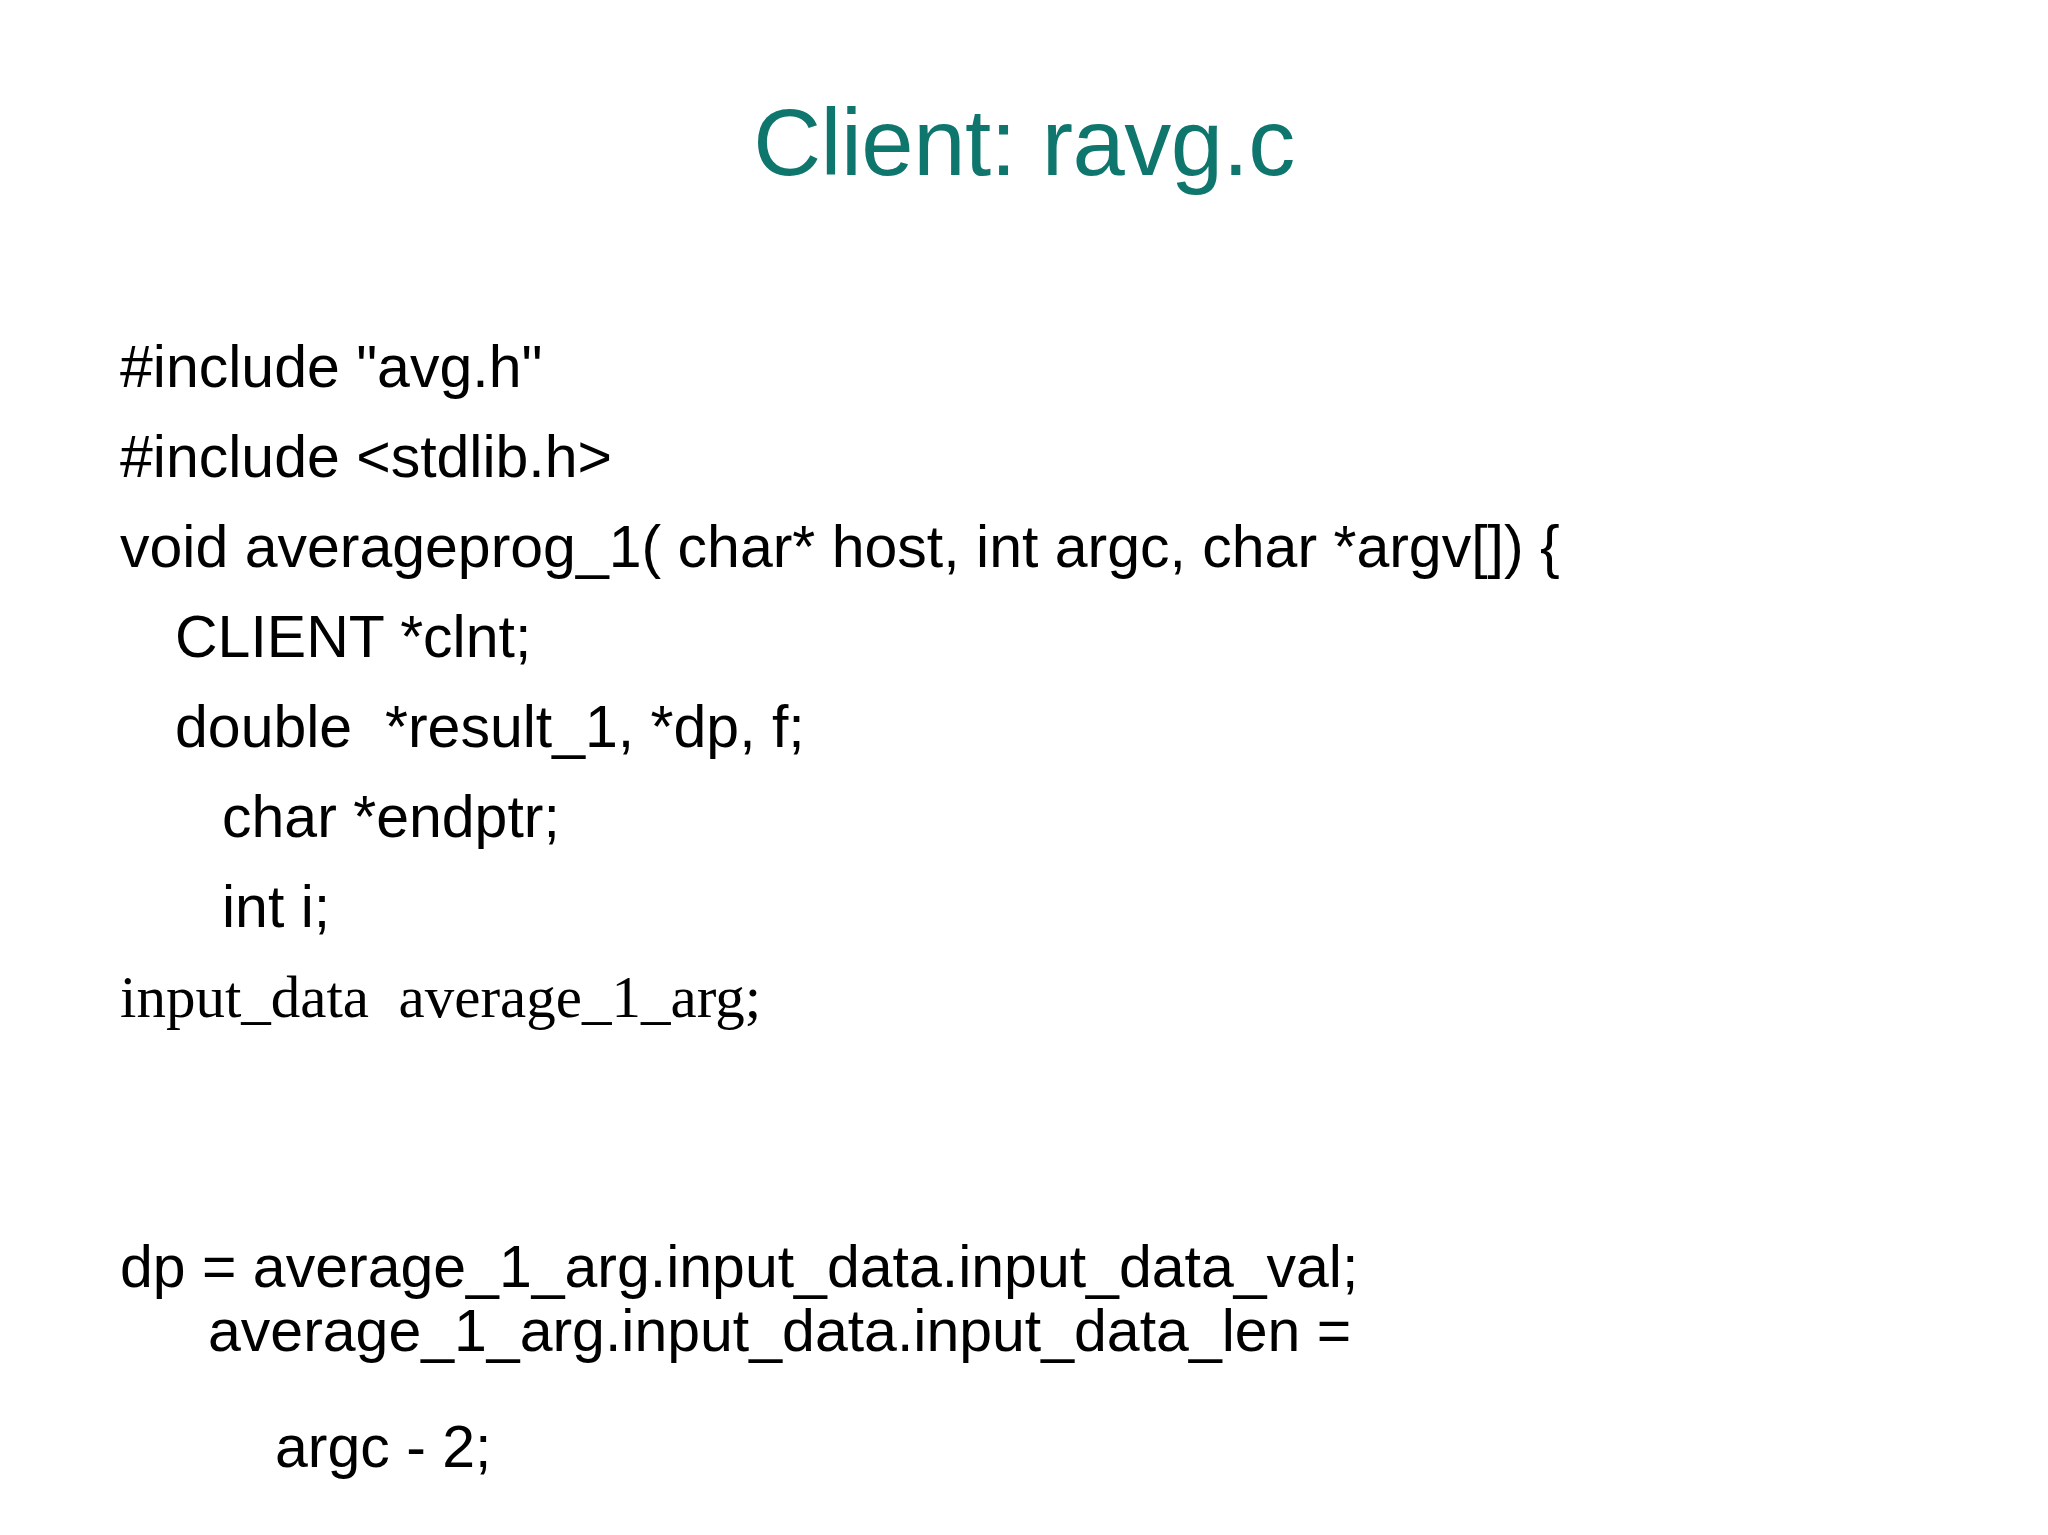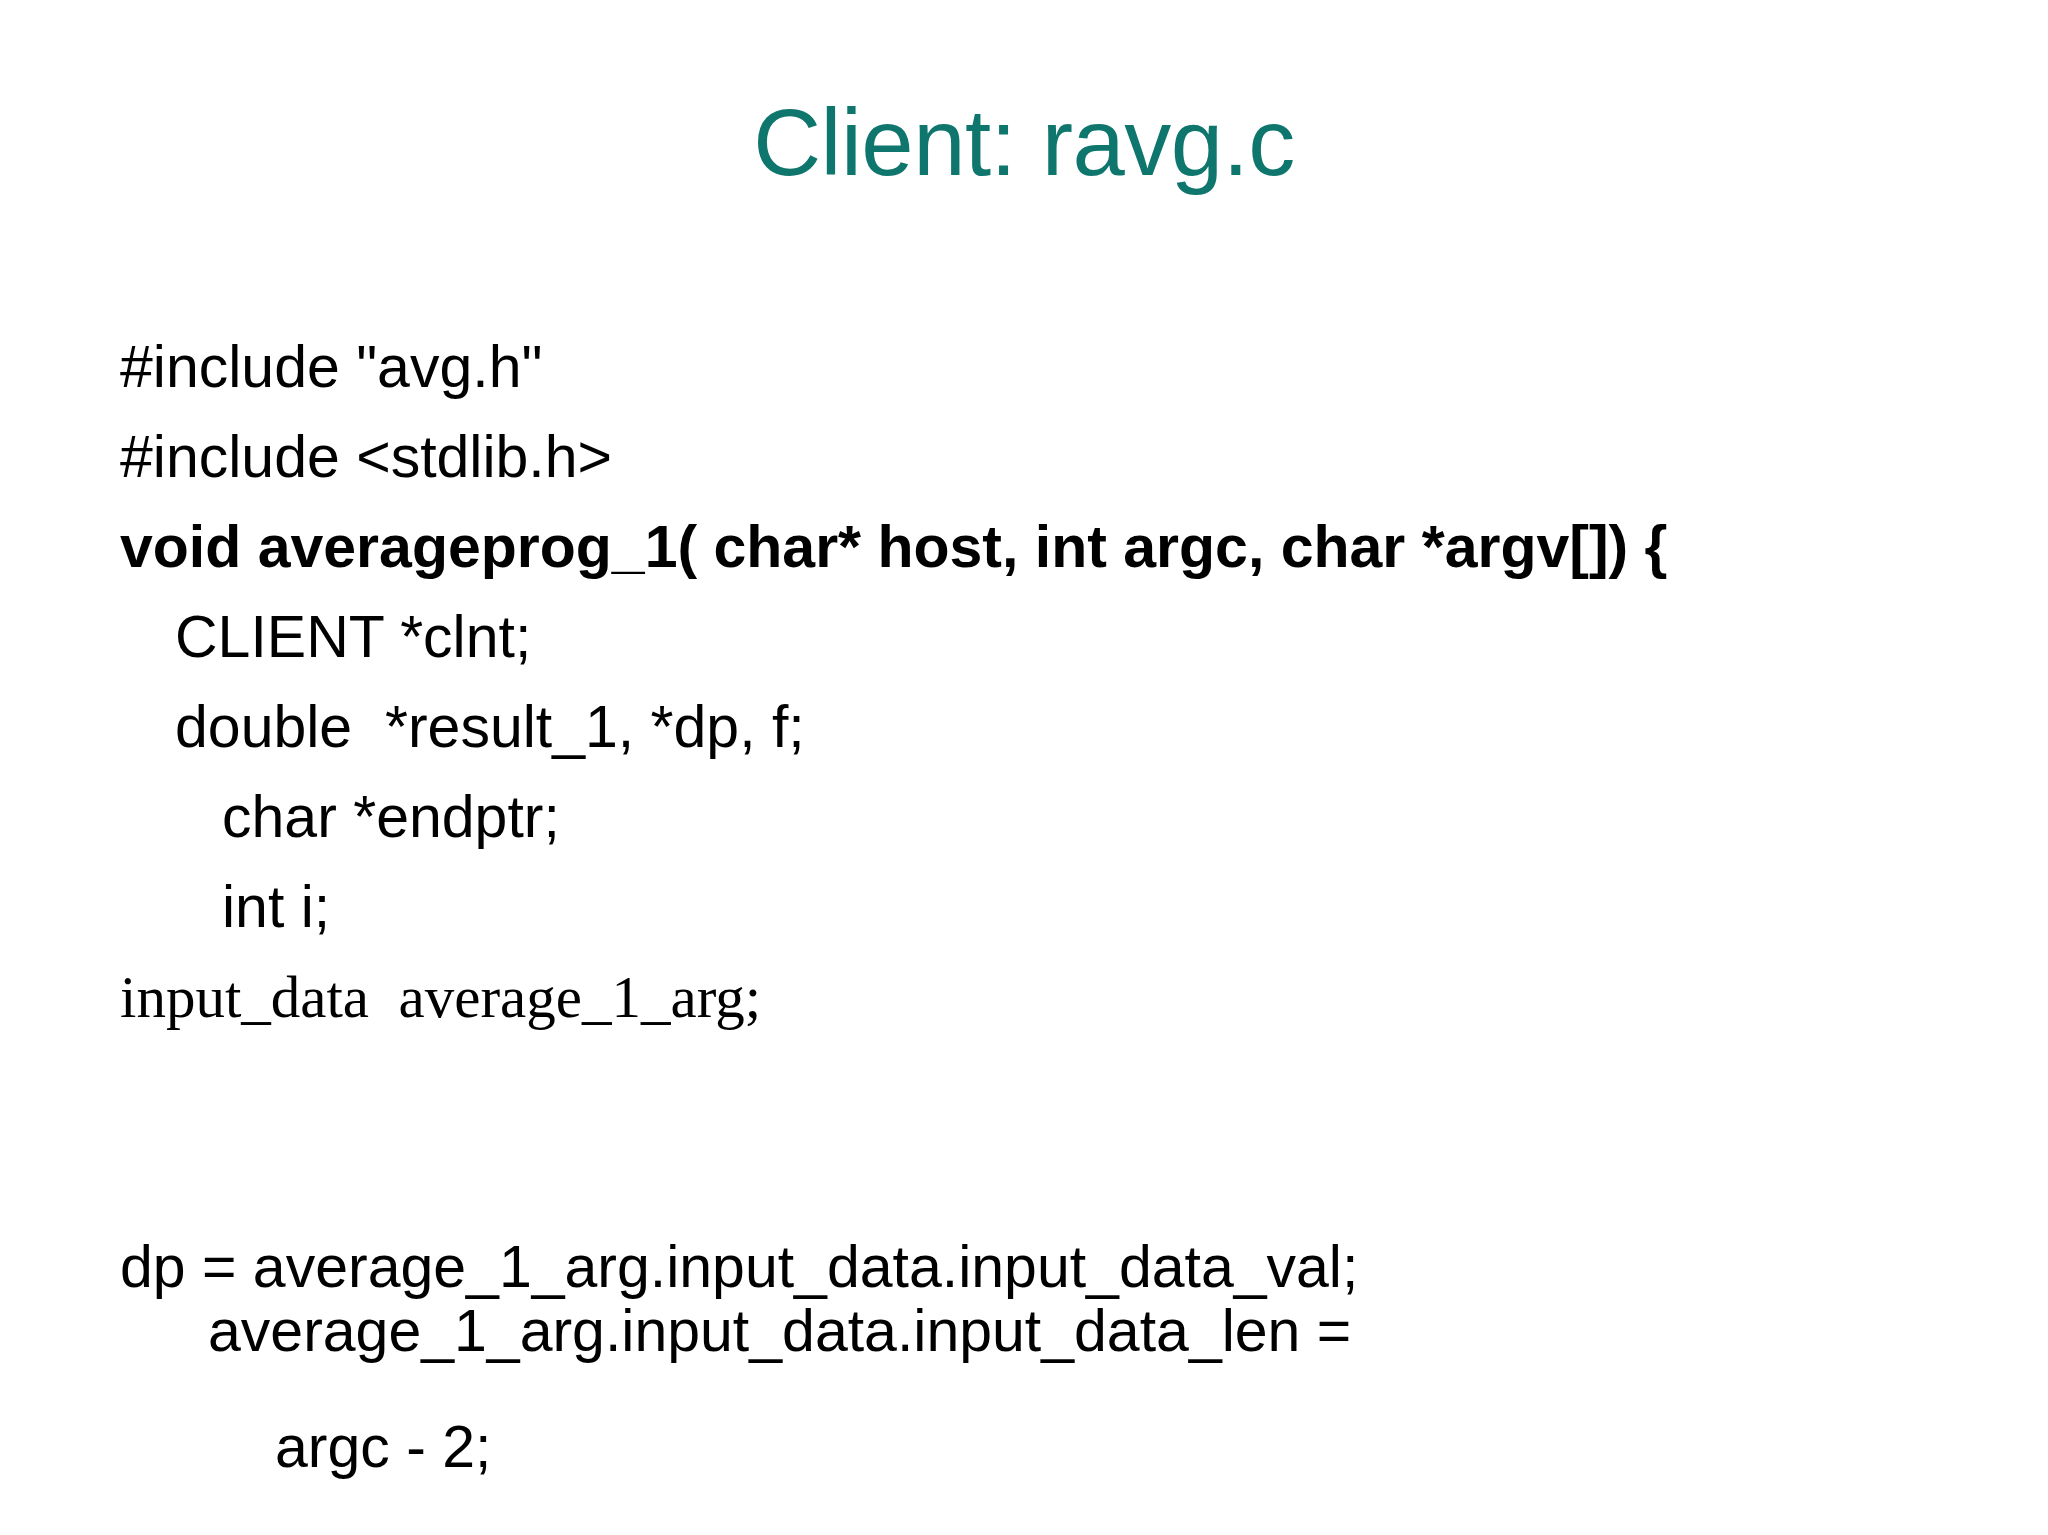--- a/index.html
+++ b/index.html
@@ -61,21 +61,21 @@
 </head>
 <body>
 
 <div class="slide">
 
   <div class="slide-title">Client: ravg.c</div>
 
   <div class="code-body">
       <div class="code-line" style="top: 0px;"><span class="ln-text" style="margin-left: 120px;">#include "avg.h"</span></div>
       <div class="code-line" style="top: 90px;"><span class="ln-text" style="margin-left: 120px;">#include &lt;stdlib.h&gt;</span></div>
-      <div class="code-line" style="top: 180px; font-weight: bold;"><span class="ln-text" style="margin-left: 120px;">void averageprog_1( char* host, int argc, char *argv[]) {</span></div>
+      <div class="code-line" style="top: 180px;"><span class="ln-text" style="margin-left: 120px;">void averageprog_1( char* host, int argc, char *argv[]) {</span></div>
       <div class="code-line" style="top: 270px;"><span class="ln-text" style="margin-left: 175px;">CLIENT *clnt;</span></div>
       <div class="code-line" style="top: 360px;"><span class="ln-text" style="margin-left: 175px;">double  *result_1, *dp, f;</span></div>
       <div class="code-line" style="top: 450px;"><span class="ln-text" style="margin-left: 222px;">char *endptr;</span></div>
       <div class="code-line" style="top: 540px;"><span class="ln-text" style="margin-left: 222px;">int i;</span></div>
       <div class="code-line" style="top: 630px;"><span class="ln-text" style="margin-left: 120px; font-family: Liberation Serif, serif;">input_data  average_1_arg;</span></div>
       <div class="code-line" style="top: 900px;"><span class="ln-text" style="margin-left: 120px;">dp = average_1_arg.input_data.input_data_val;</span></div>
       <div class="code-line" style="top: 964px;"><span class="ln-text" style="margin-left: 208px;">average_1_arg.input_data.input_data_len =</span></div>
       <div class="code-line" style="top: 1080px;"><span class="ln-text" style="margin-left: 275px;">argc - 2;</span></div>
     </div>
 

